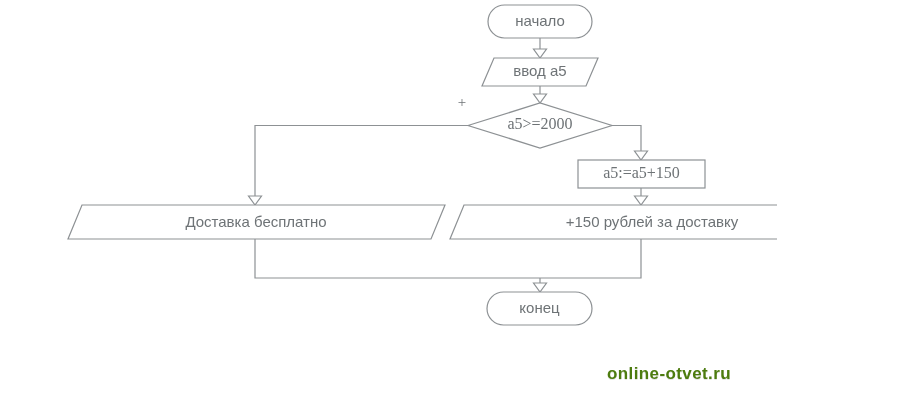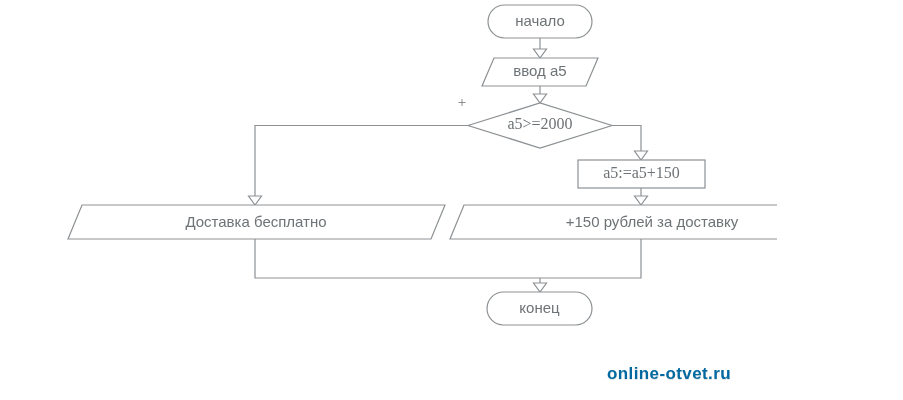--- a/index.html
+++ b/index.html
@@ -62,21 +62,21 @@
     dominant-baseline: middle;
   }
   .watermark {
     position: absolute;
     right: 46px;
     bottom: 16px;
     font-family: "Liberation Sans", sans-serif;
     font-size: 17px;
     font-weight: bold;
     letter-spacing: 0.4px;
-    color: #0369a1;
+    color: #4d7c0f;
     text-shadow: 0 1px 0 #e4e4e4;
     user-select: none;
     white-space: nowrap;
   }
 </style>
 </head>
 <body>
 
 <div id="canvas">
 

